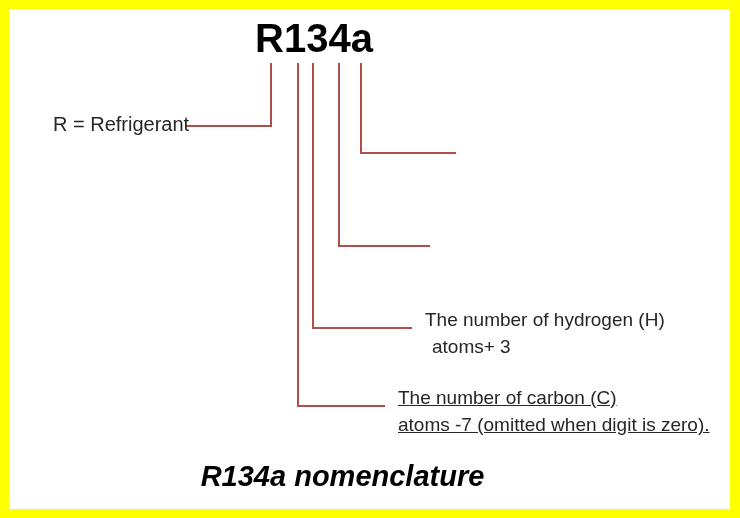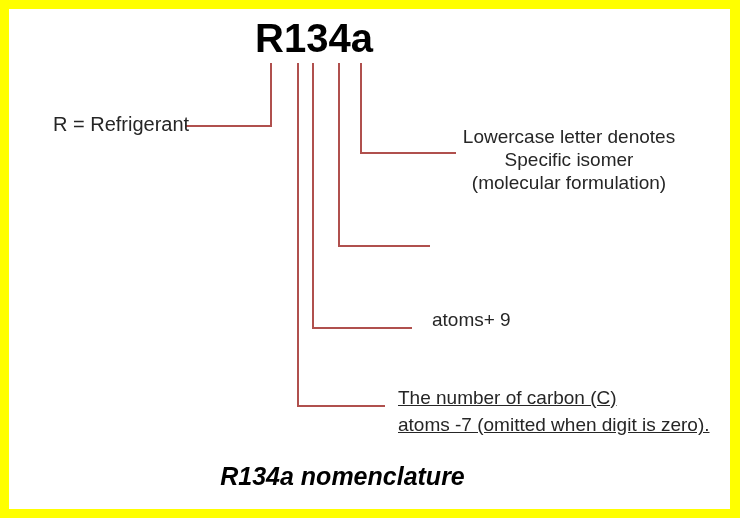--- a/index.html
+++ b/index.html
@@ -40,21 +40,21 @@
     left: 448px; top: 125px; width: 242px;
     text-align: center; line-height: 23px; font-size: 19px;
   }
   .lbl-fluorine { left: 437px; top: 236px; }
   .lbl-hydrogen { left: 425px; top: 306px; line-height: 27px; }
   .lbl-hydrogen .line2 { padding-left: 7px; }
   .lbl-carbon { left: 398px; top: 384px; line-height: 27px; text-decoration: underline; }
   .caption {
     left: 180px; top: 461px; width: 325px;
     text-align: center;
-    font-size: 25px;
+    font-size: 29px;
     font-weight: bold;
     font-style: italic;
     color: #000000;
     line-height: 30px;
     white-space: nowrap;
   }
   
   .c-r-v   { left: 270px; top: 63px;  width: 2px;  height: 64px; }
   .c-r-h   { left: 186px; top: 125px; width: 86px; height: 2px; }
   .c-1-v   { left: 297px; top: 63px;  width: 2px;  height: 344px; }
@@ -80,29 +80,25 @@
   <div class="abs connector c-1-h"></div>
   <div class="abs connector c-3-v"></div>
   <div class="abs connector c-3-h"></div>
   <div class="abs connector c-4-v"></div>
   <div class="abs connector c-4-h"></div>
   <div class="abs connector c-a-v"></div>
   <div class="abs connector c-a-h"></div>
 
   <div class="abs label lbl-refrigerant">R = Refrigerant</div>
 
-  <div class="abs label lbl-isomer">
-    <div>Lowercase letter denotes</div>
-    <div>Specific isomer</div>
-    <div>(molecular formulation)</div>
-  </div>
 
 
   <div class="abs label lbl-hydrogen">
-    <div class="line2">atoms+ 9</div>
+    <div>The number of hydrogen (H)</div>
+    <div class="line2">atoms+ 3</div>
   </div>
 
   <div class="abs label lbl-carbon">
     <div>The number of carbon (C)</div>
     <div>atoms -7 (omitted when digit is zero).</div>
   </div>
 
   <div class="abs caption">R134a nomenclature</div>
 </div>
 

